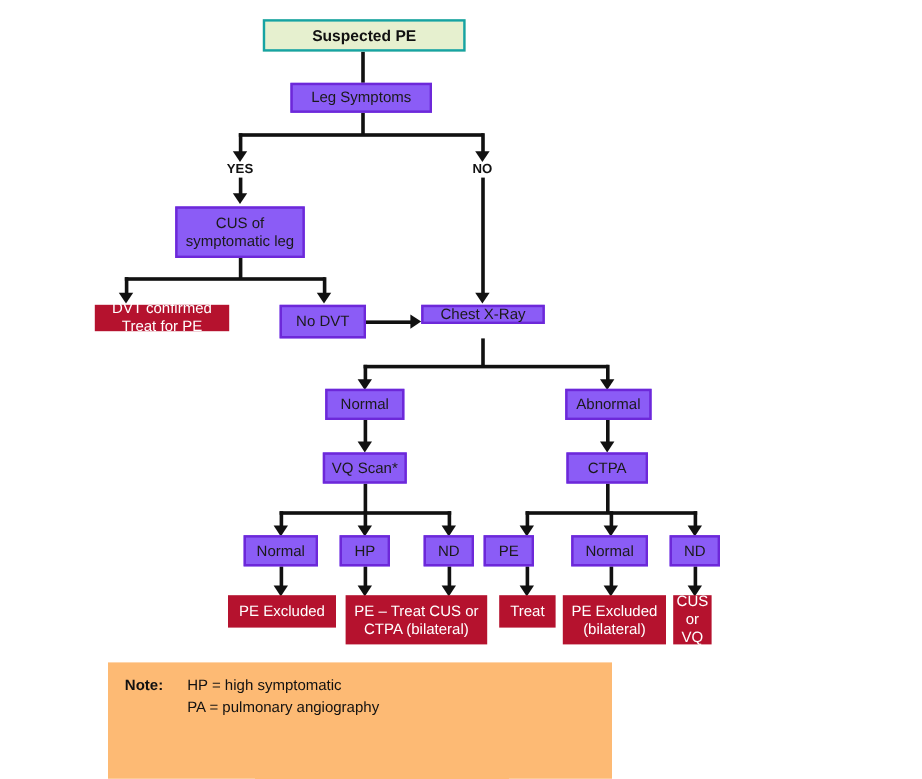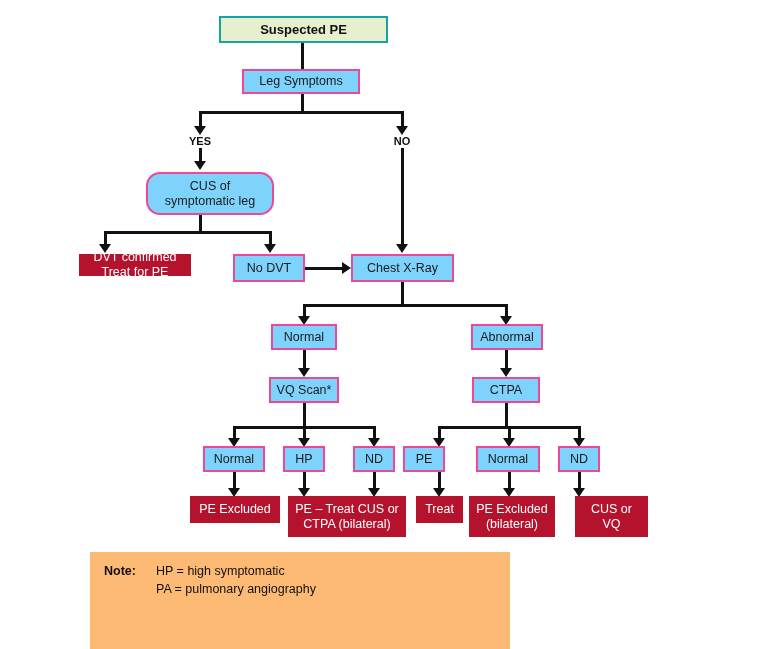--- a/index.html
+++ b/index.html
@@ -25,22 +25,22 @@
     box-sizing: border-box;
     display: flex;
     align-items: center;
     justify-content: center;
     text-align: center;
     line-height: 1.18;
     white-space: pre-line;
     z-index: 3;
   }
   .node.green {
-    background: #7dd3fc;
-    border: 2px solid #ec4899;
+    background: #8b5cf6;
+    border: 2px solid #6d28d9;
     color: #1a1a1a;
     font-size: 12.5px;
   }
   .node.teal {
     background: #e6f0cf;
     border: 2px solid #16a3a3;
     color: #111111;
     font-size: 13px;
     font-weight: bold;
   }
@@ -146,39 +146,39 @@
 
   <div class="branch-label" style="left:175px; top:135px; width:50px;">YES</div>
   <div class="branch-label" style="left:377px; top:135px; width:50px;">NO</div>
 
   <div class="vline" style="left:199px; top:148px; height:15px;"></div>
   <div class="arrow-down" style="left:194px; top:161px;"></div>
 
   <div class="vline" style="left:401px; top:148px; height:99px;"></div>
   <div class="arrow-down" style="left:396px; top:244px;"></div>
 
-  <div class="node green" style="left:146px; top:172px; width:128px; height:43px;border-radius:14px;">CUS of
+  <div class="node green" style="left:146px; top:172px; width:108px; height:43px;">CUS of
 symptomatic leg</div>
 
   <div class="vline" style="left:199px; top:215px; height:18px;"></div>
   <div class="hline" style="left:104px; top:231px; width:167px;"></div>
   <div class="vline" style="left:104px; top:231px; height:15px;"></div>
   <div class="arrow-down" style="left:99px; top:244px;"></div>
   <div class="vline" style="left:269px; top:231px; height:15px;"></div>
   <div class="arrow-down" style="left:264px; top:244px;"></div>
 
   <div class="node red" style="left:79px; top:254px; width:112px; height:22px;">DVT confirmed
 Treat for PE</div>
 
   <div class="node green" style="left:233px; top:254px; width:72px; height:28px;">No DVT</div>
 
   <div class="hline" style="left:305px; top:267px; width:39px;"></div>
   <div class="arrow-right" style="left:342px; top:262px;"></div>
 
-  <div class="node green" style="left:351px; top:254px; width:103px; height:28px;">Chest X-Ray</div>
+  <div class="node green" style="left:351px; top:254px; width:103px; height:16px;">Chest X-Ray</div>
 
   <div class="vline" style="left:401px; top:282px; height:24px;"></div>
   <div class="hline" style="left:303px; top:304px; width:204px;"></div>
   <div class="vline" style="left:303px; top:304px; height:14px;"></div>
   <div class="arrow-down" style="left:298px; top:316px;"></div>
   <div class="vline" style="left:505px; top:304px; height:14px;"></div>
   <div class="arrow-down" style="left:500px; top:316px;"></div>
 
   <div class="node green" style="left:271px; top:324px; width:66px; height:26px;">Normal</div>
   <div class="node green" style="left:471px; top:324px; width:72px; height:26px;">Abnormal</div>
@@ -239,21 +239,21 @@
   <div class="node red" style="left:190px; top:496px; width:90px; height:27px;">PE Excluded</div>
 
   <div class="node red" style="left:288px; top:496px; width:118px; height:41px;">PE – Treat CUS or
 CTPA (bilateral)</div>
 
   <div class="node red" style="left:416px; top:496px; width:47px; height:27px;">Treat</div>
 
   <div class="node red" style="left:469px; top:496px; width:86px; height:41px;">PE Excluded
 (bilateral)</div>
 
-  <div class="node red" style="left:575px; top:496px; width:73px; height:41px;">CUS or
+  <div class="node red" style="left:561px; top:496px; width:32px; height:41px;">CUS or
 VQ</div>
 
   <div id="legend">
     <div class="legend-row">
       <div class="legend-title">Note:</div>
       <div class="legend-lines">
         <div class="legend-line">HP = high symptomatic</div>
         <div class="legend-line">PA = pulmonary angiography</div>
       </div>
     </div>

